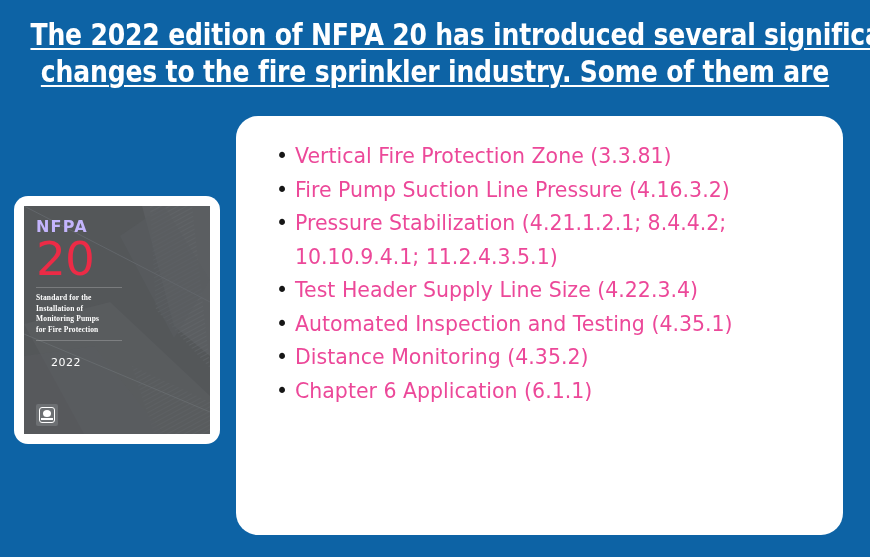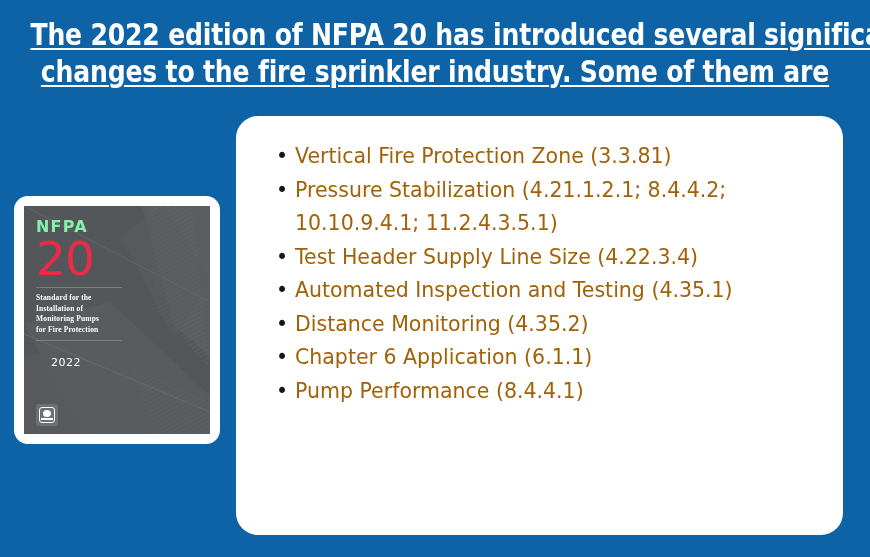--- a/index.html
+++ b/index.html
@@ -70,21 +70,21 @@
     pointer-events: none;
   }
   .cover-inner {
     position: absolute;
     left: 12px;
     top: 12px;
     right: 10px;
     bottom: 8px;
   }
   .nfpa-word {
-    color: #86efac;
+    color: #c4b5fd;
     font-family: "DejaVu Sans", sans-serif;
     font-weight: bold;
     font-size: 16px;
     letter-spacing: 1.2px;
     line-height: 18px;
     margin: 0 0 1px 0;
   }
   .nfpa-num {
     color: #ec2b46;
     font-family: "DejaVu Sans", sans-serif;
@@ -167,21 +167,21 @@
     background: #ffffff;
     border-radius: 22px;
   }
   .bullet-list {
     list-style: none;
     margin: 0;
     padding: 24px 22px 0 22px;
   }
   .bullet-list li {
     position: relative;
-    color: #a16207;
+    color: #ec4899;
     font-family: "DejaVu Sans", "Liberation Sans", sans-serif;
     font-size: 20.5px;
     line-height: 33.5px;
     padding-left: 37px;
   }
   .bullet-list li::before {
     content: "\2022";
     position: absolute;
     left: 18px;
     top: 0;
@@ -236,22 +236,22 @@
         <span class="lg-dot"></span>
         <span class="lg-bar"></span>
       </div>
 
     </div>
   </div>
 
   <div class="card">
     <ul class="bullet-list">
       <li>Vertical Fire Protection Zone (3.3.81)</li>
+      <li>Fire Pump Suction Line Pressure (4.16.3.2)</li>
       <li>Pressure Stabilization (4.21.1.2.1; 8.4.4.2; 10.10.9.4.1; 11.2.4.3.5.1)</li>
       <li>Test Header Supply Line Size (4.22.3.4)</li>
       <li>Automated Inspection and Testing (4.35.1)</li>
       <li>Distance Monitoring (4.35.2)</li>
       <li>Chapter 6 Application (6.1.1)</li>
-      <li>Pump Performance (8.4.4.1)</li>
     </ul>
   </div>
 
 </div>
 
 </body></html>

